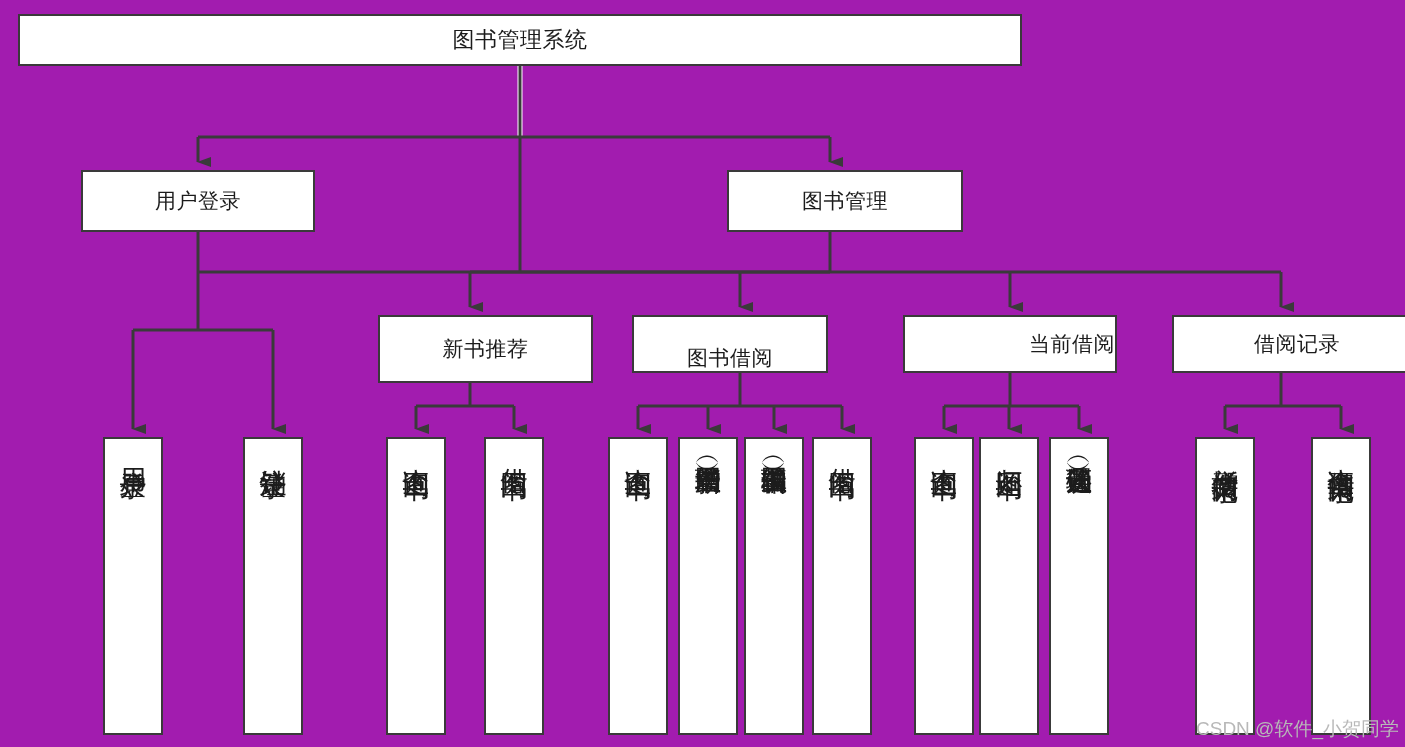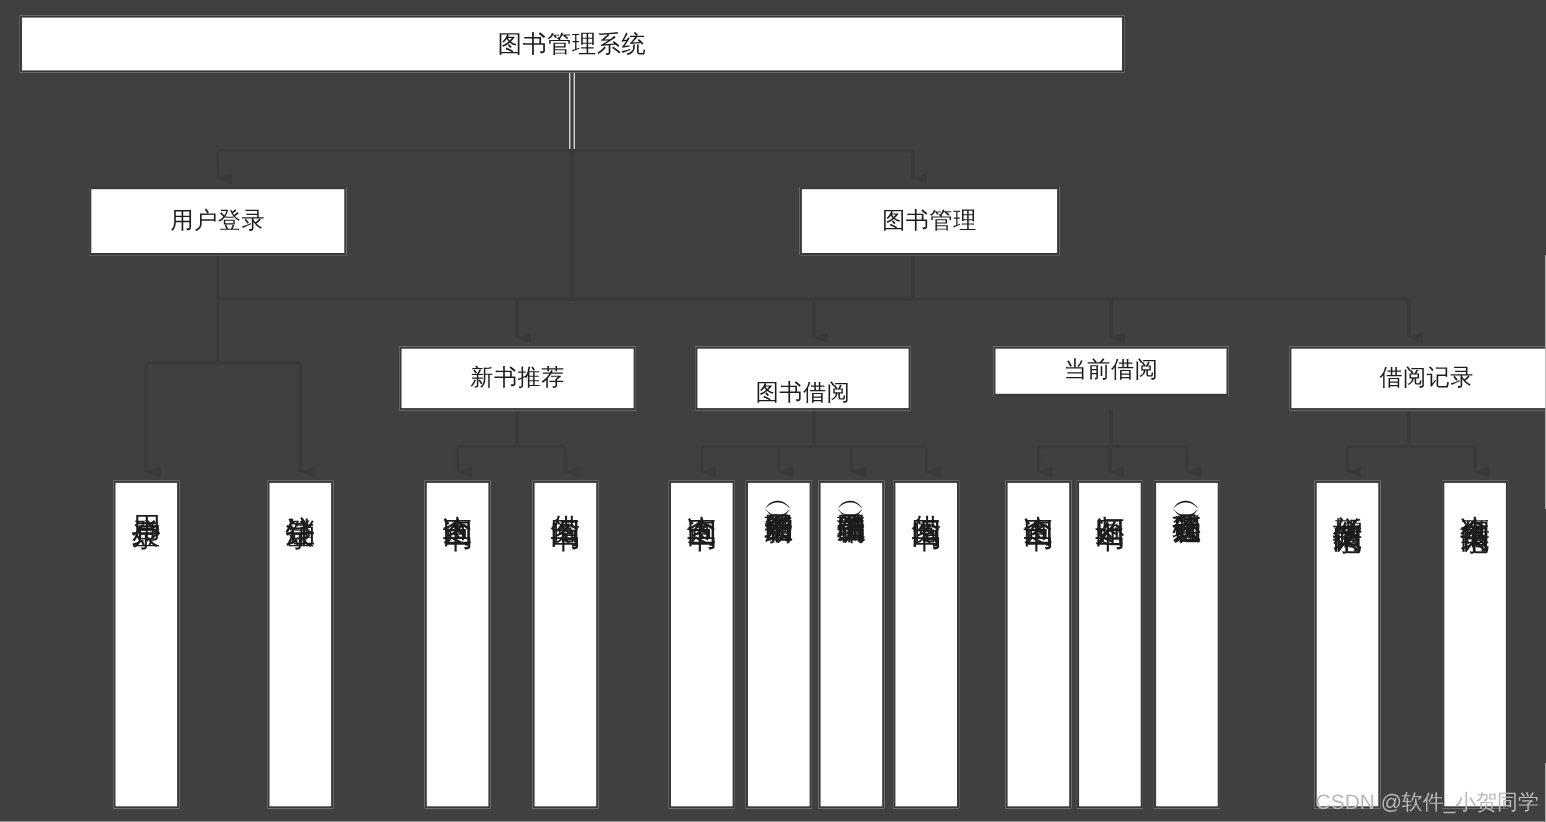--- a/index.html
+++ b/index.html
@@ -5,21 +5,21 @@
 <style>
   html, body {
     margin: 0;
     padding: 0;
     background: #ffffff;
   }
   #canvas {
     position: relative;
     width: 1405px;
     height: 747px;
-    background: #404040;
+    background: #a21caf;
     font-family: "Liberation Sans", "DejaVu Sans", sans-serif;
     overflow: hidden;
   }
   #edges {
     position: absolute;
     left: 0;
     top: 0;
     width: 1405px;
     height: 747px;
     pointer-events: none;
@@ -139,27 +139,27 @@
     <span class="label">图书管理系统</span>
   </div>
 
   <div class="node h" style="left:81px; top:170px; width:234px; height:62px;">
     <span class="label">用户登录</span>
   </div>
   <div class="node h" style="left:711px; top:170px; width:236px; height:62px;margin-left:16px;">
     <span class="label">图书管理</span>
   </div>
 
-  <div class="node h" style="left:363px; top:315px; width:215px; height:58px;">
+  <div class="node h" style="left:378px; top:315px; width:215px; height:68px;">
     <span class="label">新书推荐</span>
   </div>
   <div class="node h" style="left:632px; top:315px; width:196px; height:58px;align-items:flex-end;">
     <span class="label">图书借阅</span>
   </div>
-  <div class="node h" style="left:903px; top:315px; width:214px; height:45px;">
+  <div class="node h" style="left:903px; top:315px; width:214px; height:58px;justify-content:flex-end;">
     <span class="label">当前借阅</span>
   </div>
   <div class="node h" style="left:1172px; top:315px; width:250px; height:58px;">
     <span class="label">借阅记录</span>
   </div>
 
   <div class="node v" style="left:103px; top:437px; width:60px; height:298px;">
     <span class="label">用户登录</span>
   </div>
   <div class="node v" style="left:243px; top:437px; width:60px; height:298px;">

